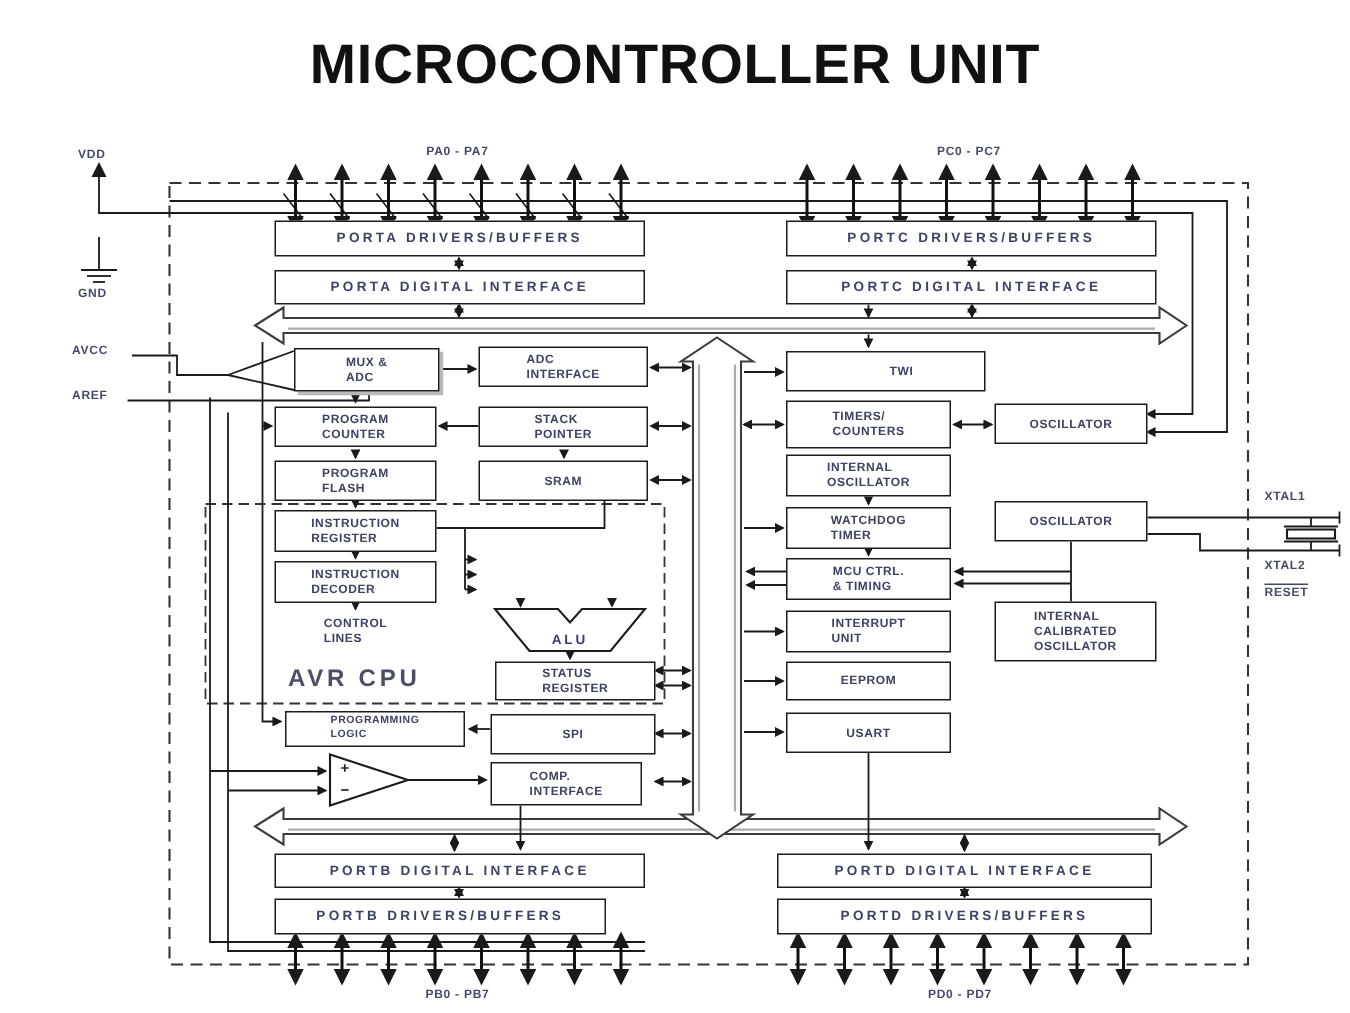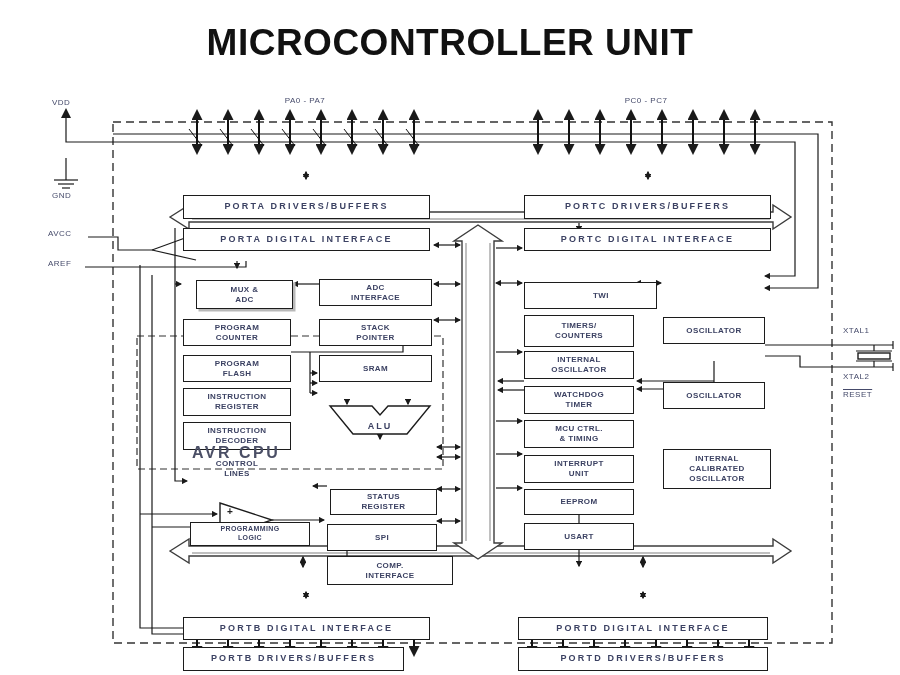--- a/index.html
+++ b/index.html
@@ -2,27 +2,27 @@
 <html><head>
 <meta charset="utf-8">
 <style>
   html,body{margin:0;padding:0;background:#fff;}
   #stage{position:relative;width:900px;height:675px;background:#fff;overflow:hidden;
          font-family:"Liberation Sans",sans-serif;}
   #title{position:absolute;left:0;top:22px;width:100%;text-align:center;
          font-size:37px;font-weight:600;letter-spacing:.5px;color:#111;}
   svg{position:absolute;left:0;top:0;}
   .blk{position:absolute;box-sizing:border-box;border:1.4px solid #1c1c1c;background:#fff;
-       display:flex;align-items:center;justify-content:center;text-align:center;
+       display:flex;align-items:center;justify-content:center;
        font-size:8px;font-weight:bold;color:#3c4263;letter-spacing:.4px;line-height:1.25;
-       white-space:pre-line;padding:1px;z-index:2;margin-top:48px;}
+       white-space:pre-line;padding:1px;z-index:2;}
   .portlbl{font-size:9px;letter-spacing:2.2px;}
   .noborder{border:none;background:transparent;}
   .shadow{box-shadow:2.5px 2.5px 0 #b9b9b9;}
-  .lbl{position:absolute;font-size:8px;font-weight:normal;color:#454a6a;letter-spacing:.5px;
+  .lbl{position:absolute;font-size:8px;font-weight:bold;color:#454a6a;letter-spacing:.5px;
        z-index:2;white-space:nowrap;}
   .pinlbl{width:120px;text-align:center;}
   .biglbl{position:absolute;font-size:16px;font-weight:bold;color:#4b4f66;letter-spacing:2.5px;
           z-index:2;white-space:nowrap;}
   .ov{text-decoration:overline;}
   .gpr{position:absolute;box-sizing:border-box;border:1.4px solid #1c1c1c;background:#fff;
        display:flex;flex-direction:column;z-index:2;}
   .gpr-label{flex:1;display:flex;align-items:center;justify-content:center;text-align:center;
        font-size:8px;font-weight:bold;color:#3c4263;letter-spacing:.4px;line-height:1.25;
        white-space:pre-line;}
@@ -256,21 +256,21 @@
   <div class="blk" style="left:183px;top:374px;width:108px;height:28px;">INSTRUCTION
 DECODER</div>
   <div class="blk noborder" style="left:196px;top:408px;width:82px;height:26px;">CONTROL
 LINES</div>
   <div class="biglbl" style="left:192px;top:444px;">AVR CPU</div>
   <div class="blk" style="left:330px;top:441px;width:107px;height:26px;">STATUS
 REGISTER</div>
   <div class="blk" style="left:190px;top:474px;width:120px;height:24px;font-size:7px;">PROGRAMMING
 LOGIC</div>
   <div class="blk" style="left:327px;top:476px;width:110px;height:27px;">SPI</div>
-  <div class="blk" style="left:327px;top:508px;width:126px;height:29px;">COMP.
+  <div class="blk" style="left:327px;top:508px;width:101px;height:29px;">COMP.
 INTERFACE</div>
 
   <div class="blk" style="left:524px;top:267px;width:110px;height:32px;">TIMERS/
 COUNTERS</div>
   <div class="blk" style="left:663px;top:269px;width:102px;height:27px;">OSCILLATOR</div>
   <div class="blk" style="left:524px;top:303px;width:110px;height:28px;">INTERNAL
 OSCILLATOR</div>
   <div class="blk" style="left:524px;top:338px;width:110px;height:28px;">WATCHDOG
 TIMER</div>
   <div class="blk" style="left:663px;top:334px;width:102px;height:27px;">OSCILLATOR</div>

